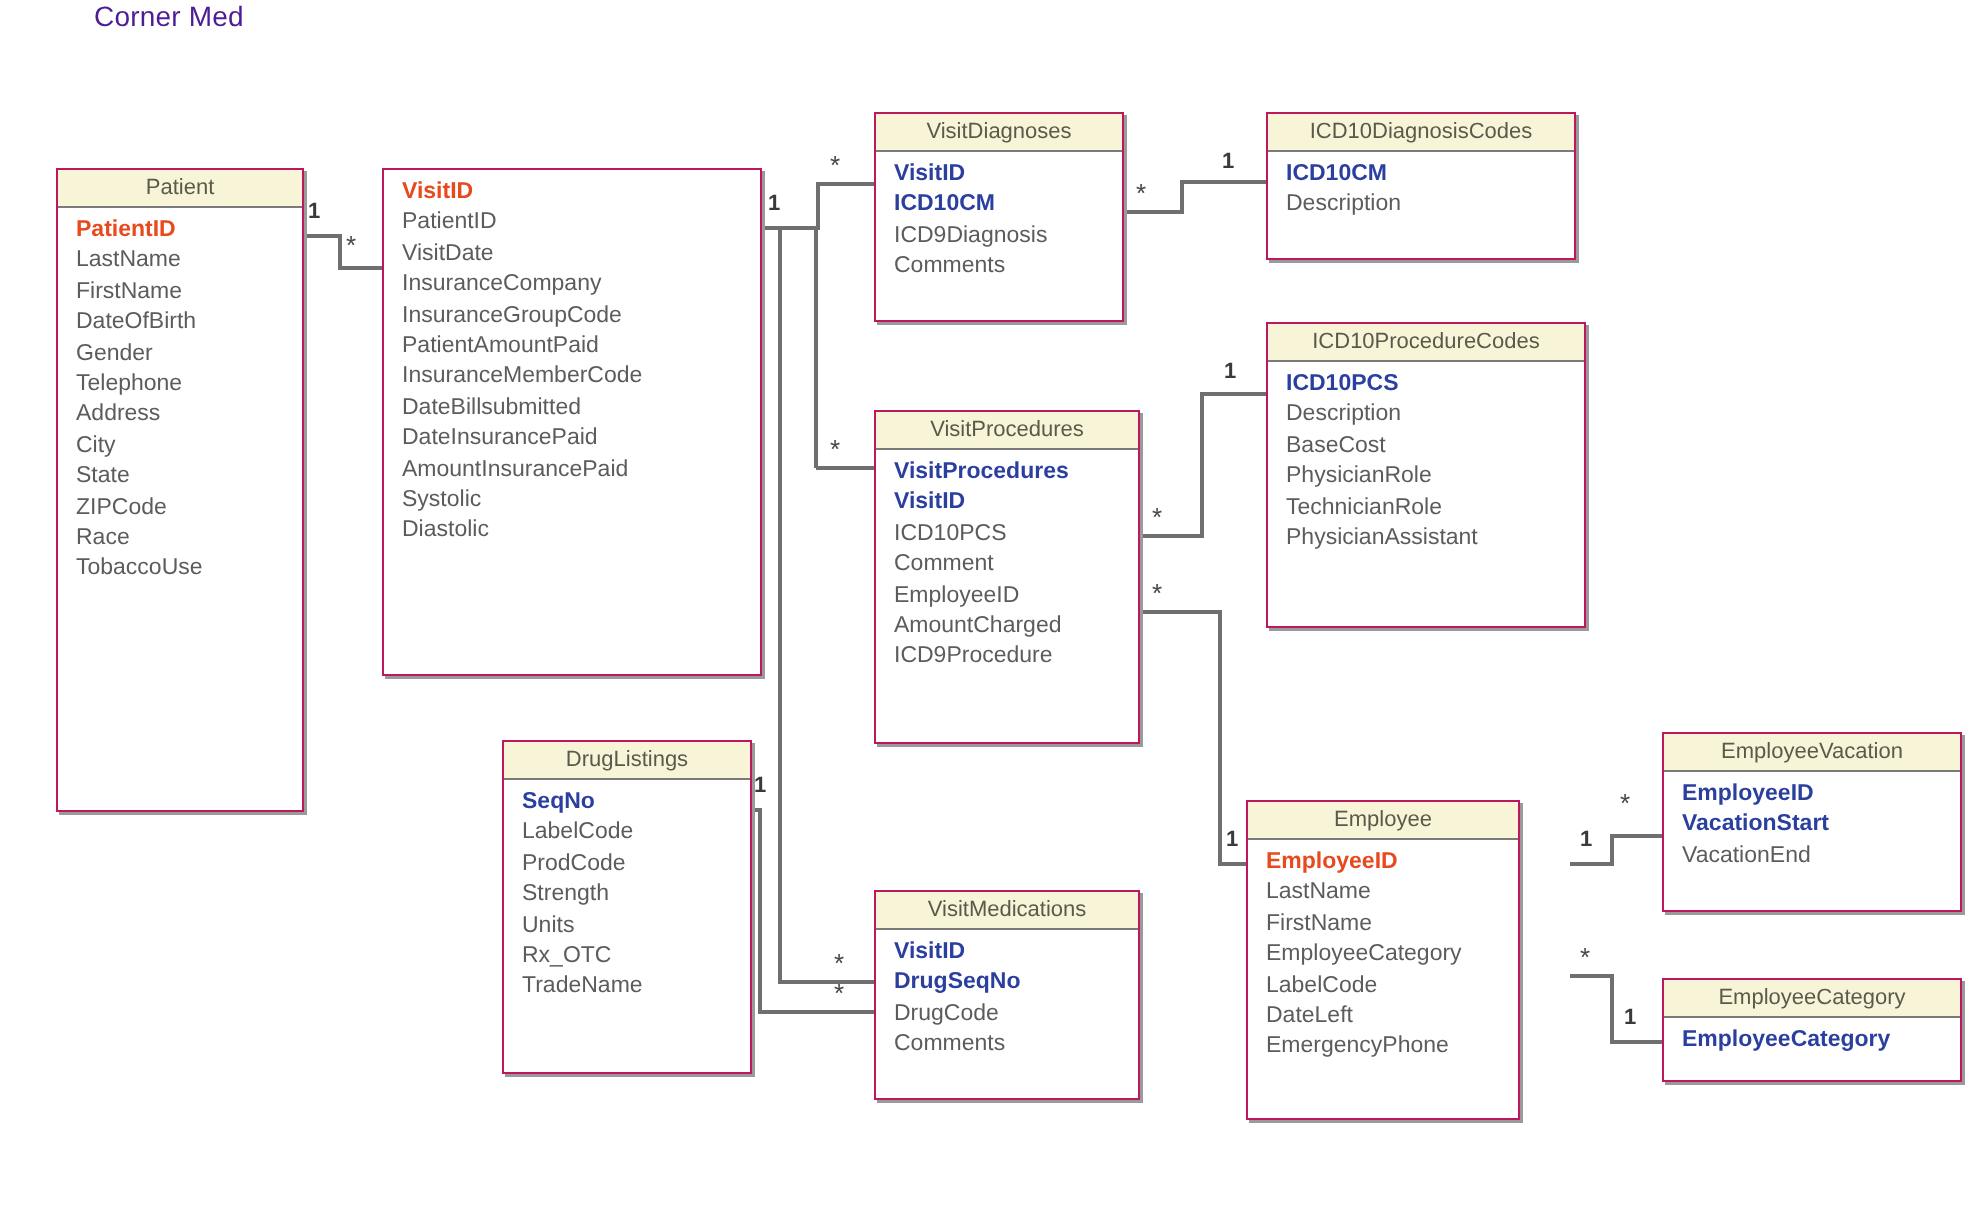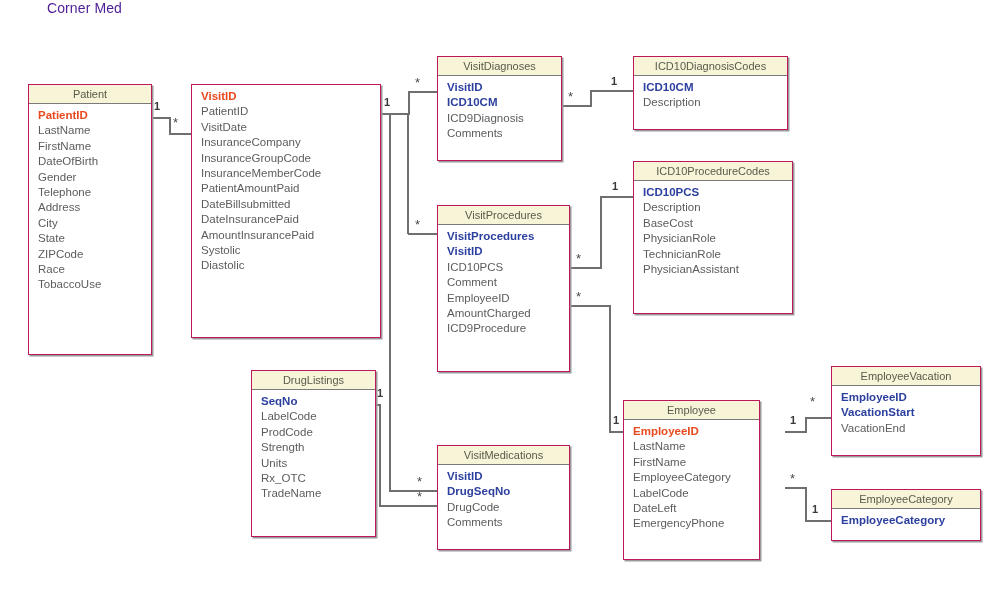--- a/index.html
+++ b/index.html
@@ -125,21 +125,21 @@
   <div class="ln h" style="left:805px;top:417px;width:27px;"></div>
   <div class="card" style="left:790px;top:415px;">1</div>
   <div class="card many" style="left:810px;top:396px;">*</div>
 
   <div class="ln h" style="left:785px;top:487px;width:22px;"></div>
   <div class="ln v" style="left:805px;top:487px;height:34px;"></div>
   <div class="ln h" style="left:805px;top:520px;width:27px;"></div>
   <div class="card many" style="left:790px;top:473px;">*</div>
   <div class="card" style="left:812px;top:504px;">1</div>
 
-  <div class="entity" id="e-patient" style="left:28px;top:84px;width:124px;height:271px;">
+  <div class="entity" id="e-patient" style="left:28px;top:84px;width:124px;height:322px;">
     <div class="ehead">Patient</div>
     <div class="ebody">
       <div class="attr pk-red">PatientID</div>
       <div class="attr">LastName</div>
       <div class="attr">FirstName</div>
       <div class="attr">DateOfBirth</div>
       <div class="attr">Gender</div>
       <div class="attr">Telephone</div>
       <div class="attr">Address</div>
       <div class="attr">City</div>
@@ -150,22 +150,22 @@
     </div>
   </div>
 
   <div class="entity" id="e-visit" style="left:191px;top:84px;width:190px;height:254px;">
     <div class="ebody">
       <div class="attr pk-red">VisitID</div>
       <div class="attr">PatientID</div>
       <div class="attr">VisitDate</div>
       <div class="attr">InsuranceCompany</div>
       <div class="attr">InsuranceGroupCode</div>
+      <div class="attr">PatientAmountPaid</div>
       <div class="attr">InsuranceMemberCode</div>
-      <div class="attr">PatientAmountPaid</div>
       <div class="attr">DateBillsubmitted</div>
       <div class="attr">DateInsurancePaid</div>
       <div class="attr">AmountInsurancePaid</div>
       <div class="attr">Systolic</div>
       <div class="attr">Diastolic</div>
     </div>
   </div>
 
   <div class="entity" id="e-visitdiagnoses" style="left:437px;top:56px;width:125px;height:105px;">
     <div class="ehead">VisitDiagnoses</div>

